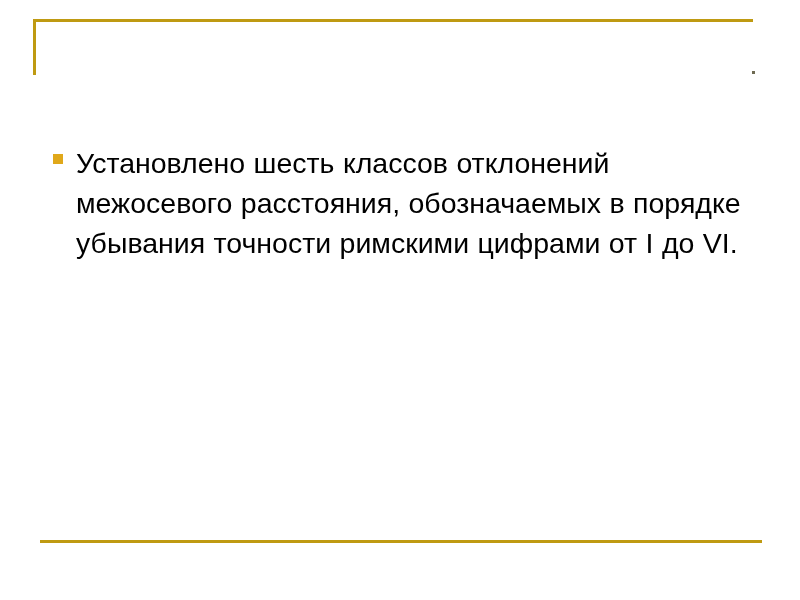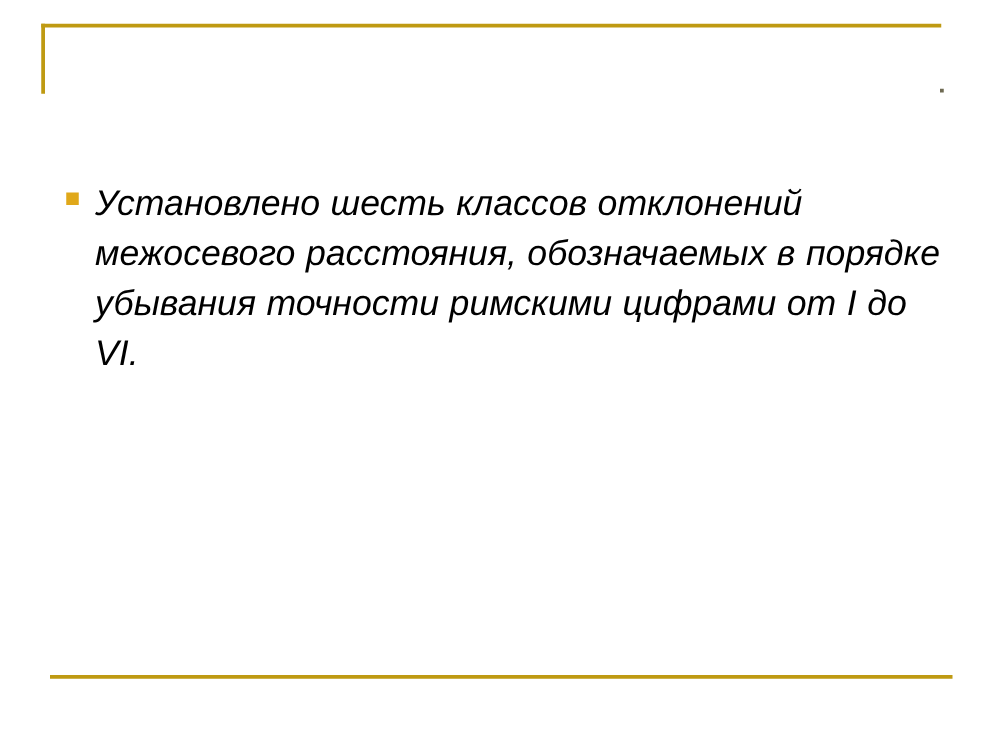--- a/index.html
+++ b/index.html
@@ -13,21 +13,20 @@
     background: #ffffff;
     font-family: "Liberation Sans", sans-serif;
     overflow: hidden;
   }
 
   #slide {
     position: relative;
     width: 800px;
     height: 600px;
     background: #ffffff;
-    font-style: italic;
   }
 
   
   .deco-top-horizontal {
     position: absolute;
     left: 33px;
     top: 19px;
     width: 720px;
     height: 3px;
     background: #BF9A12;

